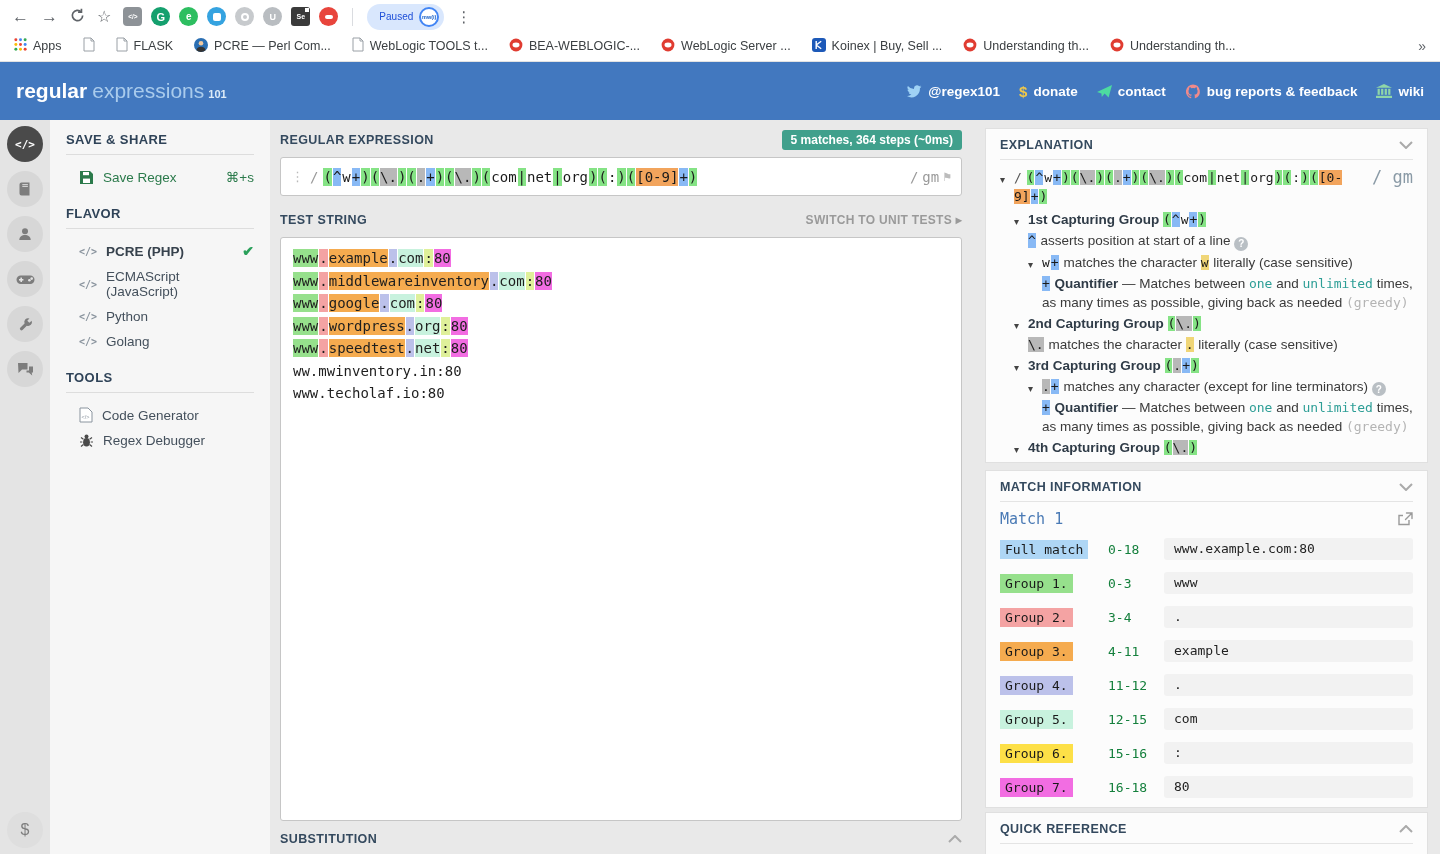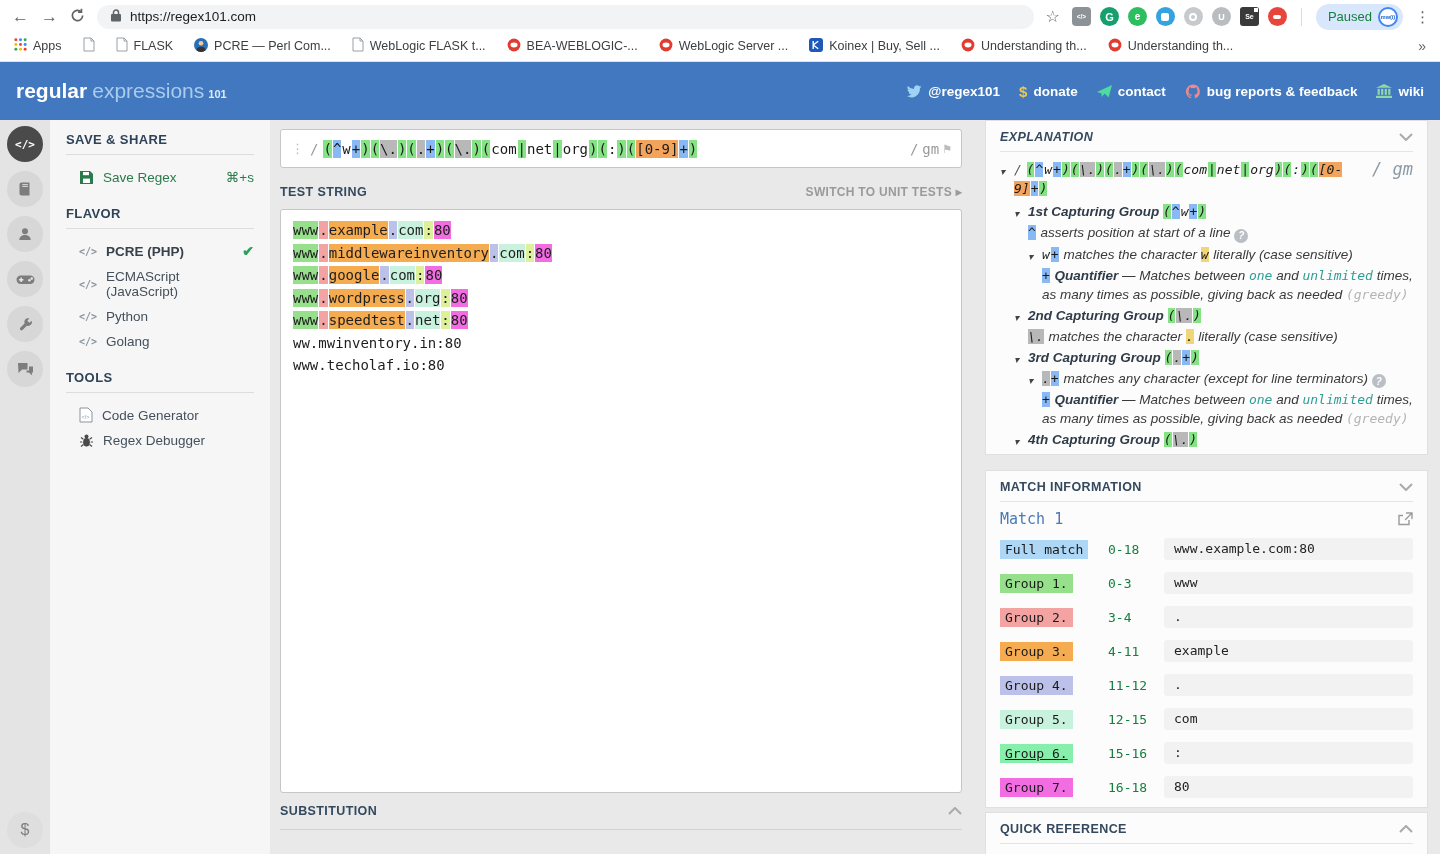--- a/index.html
+++ b/index.html
@@ -21,21 +21,21 @@
   .ext-tram span { width:8px; height:8px; background:#fff; border-radius:2px; }
   .ext-circle { background:#c7cacd; }
   .ext-circle span { width:8px; height:8px; border:2px solid #fff; border-radius:50%; }
   .ext-ublock { background:#b9bdc1; font-size:9px; }
   .ext-selenium { border-radius:3px; background:#3a3a3a; font-size:7px; position:relative; }
   .ext-selenium::after { content:""; position:absolute; top:1px; right:1px; width:4px; height:4px; background:#fff; }
   .ext-redstop { background:#e8453c; }
   .ext-redstop span { width:8px; height:4px; background:#fff; border-radius:2px; }
   #chrome-divider { width:1px; height:18px; background:#dadce0; margin:0 2px; }
   #paused-pill { background:#d9e7fd; border-radius:14px; height:26px; display:flex; align-items:center; gap:6px; padding:0 5px 0 12px; cursor:pointer; }
-  #paused-label { color:#15803d; font-size:13px; }
+  #paused-label { color:#1d4ed8; font-size:10px; }
   #paused-badge { width:20px; height:20px; border-radius:50%; background:#fff; border:2px solid #4285f4; color:#1a62c8; font-size:5.5px; display:flex; align-items:center; justify-content:center; font-weight:bold; }
   #chrome-row2 { height:31px; display:flex; align-items:center; padding:0 14px; gap:21px; border-bottom:1px solid #e2e2e2; }
   .bm { display:flex; align-items:center; gap:6px; font-size:12.5px; color:#3c4043; white-space:nowrap; cursor:pointer; }
   #bm-overflow { margin-left:auto; color:#5f6368; font-size:14px; cursor:pointer; }
 
   
   #site-header { position:absolute; top:62px; left:0; right:0; height:58px; background:#4278bf; display:flex; align-items:center; padding:0 16px; z-index:4; }
   #logo { display:flex; align-items:baseline; cursor:pointer; }
   #logo-p1 { color:#fff; font-size:21px; font-weight:bold; }
   #logo-p2 { color:#a9cbec; font-size:21px; font-weight:300; margin-left:5px; }
@@ -84,21 +84,21 @@
   .test-line { white-space:pre; }
   .hl { margin-right:1px; padding:1px 0; }
   .hl-g1 { background:#96e08c; } .hl-g2 { background:#f4a3a3; } .hl-g3 { background:#f5ab4f; }
   .hl-g4 { background:#bcc1ea; } .hl-g5 { background:#c8f2de; } .hl-g6 { background:#dff09a; }
   .hl-g7 { background:#f26de2; }
   #sub-bar { margin-top:11px; display:flex; align-items:center; justify-content:space-between; padding-bottom:11px; border-bottom:1px solid #d2d2d2; cursor:pointer; }
 
   
   #right { position:absolute; left:985px; top:120px; bottom:0; width:443px; }
   .card { position:absolute; left:0; right:0; background:#fcfcfc; border:1px solid #e0e0e0; padding:9px 14px; overflow:hidden; }
-  #card-exp { top:0; height:335px;font-style:italic; }
+  #card-exp { top:8px; height:335px; }
   #card-match { top:350px; height:338px; }
   #card-qr { top:692px; height:62px; }
   .card-head { display:flex; align-items:center; justify-content:space-between; padding-bottom:7px; border-bottom:1px solid #e4e4e4; margin-bottom:8px; }
   .card-title { font-size:12.5px; font-weight:bold; color:#34495e; letter-spacing:0.4px; }
   .chev { cursor:pointer; display:flex; }
   .exp-line { font-size:13.5px; color:#3a3a3a; line-height:19px; position:relative; margin-bottom:2px; }
   .exp-line .tok { font-family:"DejaVu Sans Mono", monospace; font-size:13px; padding:0 0; margin-right:1px; color:#1a1a1a; }
   .exp-arr { position:absolute; color:#444; font-size:10px; top:2px; }
   .exp-b { font-weight:bold; color:#2f3b47; }
   .code-teal { font-family:"DejaVu Sans Mono", monospace; font-size:13px; color:#2d9e96; }
@@ -106,47 +106,38 @@
   .q-icon { display:inline-flex; width:14px; height:14px; border-radius:50%; background:#b9bfc4; color:#fff; font-size:10px; font-weight:bold; align-items:center; justify-content:center; vertical-align:-2px; cursor:pointer; }
   #exp-echo { margin-bottom:4px; }
   #exp-flags { float:right; color:#8a9aa6; font-family:"DejaVu Sans Mono", monospace; font-size:17px; }
   #match-title-row { display:flex; align-items:center; justify-content:space-between; margin:5px 0 10px; }
   #match-label { font-family:"DejaVu Sans Mono", monospace; font-size:15px; color:#4a7ab5; }
   .mrow { display:flex; align-items:center; margin-bottom:12px; font-family:"DejaVu Sans Mono", monospace; font-size:13px; }
   .mlab-wrap { width:100px; flex:none; }
   .mlab { padding:2px 5px; color:#1a1a1a; }
   .bg-full { background:#aed6f5; }
   .bg-g1 { background:#96e08c; } .bg-g2 { background:#f4a3a3; } .bg-g3 { background:#f5ab4f; }
-  .bg-g4 { background:#bcc1ea; } .bg-g5 { background:#c8f2de; } .bg-g6 { background:#86efac;text-decoration:underline; }
+  .bg-g4 { background:#bcc1ea; } .bg-g5 { background:#c8f2de; } .bg-g6 { background:#fde047; }
   .bg-g7 { background:#f26de2; }
   .mpos { width:56px; flex:none; color:#15803d;margin-left:8px; }
   .mval { flex:1; background:#f2f2f2; border-radius:3px; padding:3px 10px; color:#222; min-height:22px; }
 </style>
 </head>
 <body>
 
 <div id="chrome">
   <div id="chrome-row1">
     <span class="nav-glyph">←</span>
     <span class="nav-glyph">→</span>
     <span class="nav-glyph">
       <svg width="15" height="15" viewBox="0 0 16 16" fill="none" stroke="#5f6368" stroke-width="1.8">
           <path d="M13.5 8a5.5 5.5 0 1 1-1.6-3.9"></path>
           <path d="M12.2 0.8v3.6H8.6"></path>
         </svg>
     </span>
-    <div id="addr-pill">
-      <span>
-        <svg width="10" height="13" viewBox="0 0 10 13">
-            <rect y="5" width="10" height="7.5" rx="1" fill="#5f6368"></rect>
-            <path d="M2.5 5.2V3.5a2.5 2.5 0 0 1 5 0v1.7" fill="none" stroke="#5f6368" stroke-width="1.5"></path>
-          </svg>
-      </span>
-      <span id="addr-url">https://regex101.com</span>
-    </div>
     <span class="nav-glyph" style="font-size:16px;">☆</span>
     <div id="ext-area">
         <span class="ext ext-code">&lt;/&gt;</span>
         <span class="ext ext-grammarly">G</span>
         <span class="ext ext-evernote">e</span>
         <span class="ext ext-tram">
           <span></span>
         </span>
         <span class="ext ext-circle">
           <span></span>
@@ -199,21 +190,21 @@
               <circle cx="7" cy="5.3" r="2.3" fill="#f0c9a0"></circle>
               <path d="M2.4 12.2c.6-2.4 2.4-3.4 4.6-3.4s4 1 4.6 3.4a7 7 0 0 1-9.2 0z" fill="#333"></path>
             </svg></span>
           <span>PCRE — Perl Com...</span>
         </span>
         <span class="bm">
           <span><svg width="12" height="15" viewBox="0 0 12 15">
               <path d="M1 1h7l3 3v10H1z" fill="#fff" stroke="#9aa0a6"></path>
               <path d="M8 1v3h3" fill="none" stroke="#9aa0a6"></path>
             </svg></span>
-          <span>WebLogic FLASK t...</span>
+          <span>WebLogic TOOLS t...</span>
         </span>
         <span class="bm">
           <span><svg width="14" height="14" viewBox="0 0 14 14">
               <circle cx="7" cy="7" r="6.4" fill="#e03c31"></circle>
               <ellipse cx="7" cy="7" rx="3.5" ry="2.4" fill="#fff"></ellipse>
             </svg></span>
           <span>BEA-WEBLOGIC-...</span>
         </span>
         <span class="bm">
           <span><svg width="14" height="14" viewBox="0 0 14 14">
@@ -396,20 +387,24 @@
             <circle cx="7.5" cy="3.6" r="2"></circle>
             <path d="M1 9h2.3M11.7 9H14M2 4.5l2.4 1.8M13 4.5l-2.4 1.8M2 13.5l2.4-2M13 13.5l-2.4-2" stroke="#4a4a4a" stroke-width="1.2" fill="none"></path>
           </svg>
         </span>
         <span>Regex Debugger</span>
       </div>
     </div>
   </div>
 
 <div id="main">
+  <div class="sec-head">
+    <span class="sec-title">REGULAR EXPRESSION</span>
+    <span id="match-badge">5 matches, 364 steps (~0ms)</span>
+  </div>
   <div id="regex-box">
     <span id="regex-handle">⋮</span>
     <span class="delim">/</span>
     <span id="regex-tokens"><span class="tk-g">(</span><span class="tk-b">^</span><span>w</span><span class="tk-b">+</span><span class="tk-g">)</span><span class="tk-g">(</span><span class="tk-gr">\.</span><span class="tk-g">)</span><span class="tk-g">(</span><span class="tk-gr">.</span><span class="tk-b">+</span><span class="tk-g">)</span><span class="tk-g">(</span><span class="tk-gr">\.</span><span class="tk-g">)</span><span class="tk-g">(</span><span>com</span><span class="tk-g">|</span><span>net</span><span class="tk-g">|</span><span>org</span><span class="tk-g">)</span><span class="tk-g">(</span><span>:</span><span class="tk-g">)</span><span class="tk-g">(</span><span class="tk-o">[0-9]</span><span class="tk-b">+</span><span class="tk-g">)</span></span>
     <span id="regex-flags-wrap">
       <span class="delim">/</span>
       <span>gm</span>
       <span id="flag-icon">⚑</span>
     </span>
   </div>

